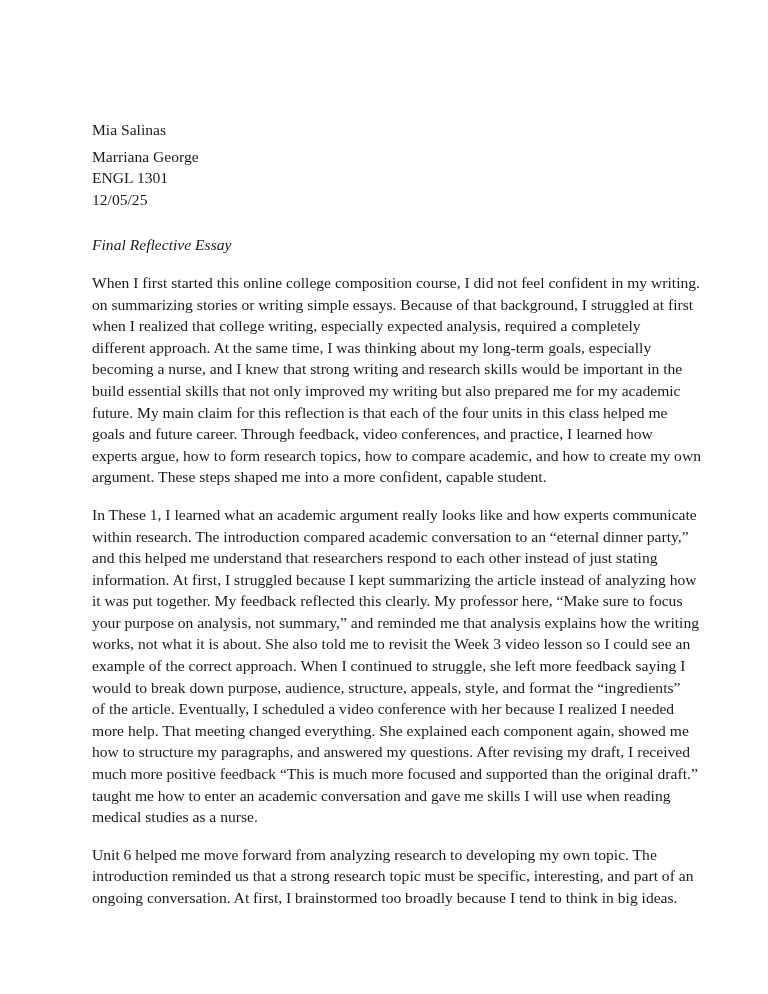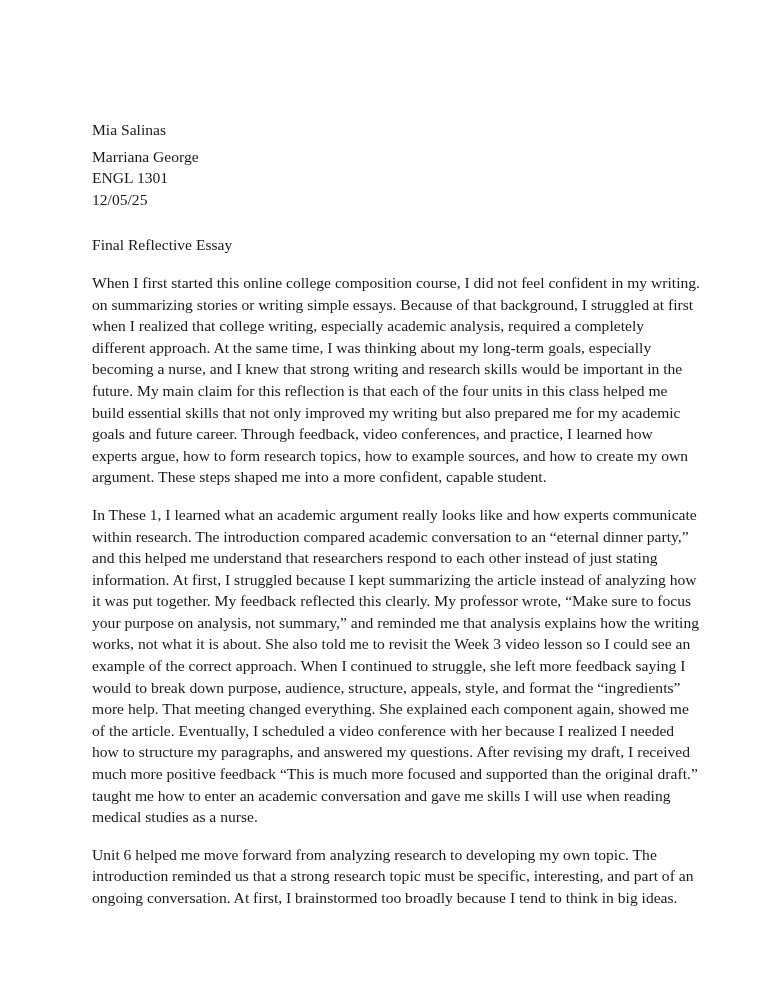--- a/index.html
+++ b/index.html
@@ -8,60 +8,60 @@
       position: absolute; left: 0; top: 0; width: 768px; height: 994px; background: #ffffff;
     }
     .content {
       position: absolute; left: 92px; top: 119px; width: 600px;
       font-family: "Liberation Serif", "DejaVu Serif", serif;
       font-size: 15.6px; line-height: 21.6px; color: #1a1a1a;
     }
     .line { display: block; white-space: nowrap; }
     .student { margin-bottom: 5px; }
     .meta { margin-bottom: 24px; }
-    .title { margin-bottom: 16px; }
+    .title { margin-bottom: 16px; font-style: italic; }
     .para { margin-bottom: 16px; }
   </style>
 </head>
 <body>
 
 <div class="page">
   <div class="content">
     <span class="line student">Mia Salinas</span>
     <div class="meta">
       <span class="line">Marriana George</span>
       <span class="line">ENGL  1301</span>
       <span class="line">12/05/25</span>
     </div>
     <span class="line title">Final Reflective Essay</span>
     <div id="paras">
         <div class="para">
           <span class="line">When I first started this online college composition course, I did not feel confident in my writing.</span>
           <span class="line">on summarizing stories or writing simple essays. Because of that background, I struggled at first</span>
-          <span class="line">when I realized that college writing, especially academic analysis, required a completely</span>
+          <span class="line">when I realized that college writing, especially expected analysis, required a completely</span>
           <span class="line">different approach. At the same time, I was thinking about my long-term goals, especially</span>
           <span class="line">becoming a nurse, and I knew that strong writing and research skills would be important in the</span>
+          <span class="line">build essential skills that not only improved my writing but also prepared me for my academic</span>
           <span class="line">future. My main claim for this reflection is that each of the four units in this class helped me</span>
-          <span class="line">build essential skills that not only improved my writing but also prepared me for my academic</span>
           <span class="line">goals and future career. Through feedback, video conferences, and practice, I learned how</span>
-          <span class="line">experts argue, how to form research topics, how to example sources, and how to create my own</span>
+          <span class="line">experts argue, how to form research topics, how to compare academic, and how to create my own</span>
           <span class="line">argument. These steps shaped me into a more confident, capable student.</span>
         </div>
         <div class="para">
           <span class="line">In These 1, I learned what an academic argument really looks like and how experts communicate</span>
           <span class="line">within research. The introduction compared academic conversation to an “eternal dinner party,”</span>
           <span class="line">and this helped me understand that researchers respond to each other instead of just stating</span>
           <span class="line">information. At first, I struggled because I kept summarizing the article instead of analyzing how</span>
-          <span class="line">it was put together. My feedback reflected this clearly. My professor wrote, “Make sure to focus</span>
+          <span class="line">it was put together. My feedback reflected this clearly. My professor here, “Make sure to focus</span>
           <span class="line">your purpose on analysis, not summary,” and reminded me that analysis explains how the writing</span>
           <span class="line">works, not what it is about. She also told me to revisit the Week 3 video lesson so I could see an</span>
           <span class="line">example of the correct approach. When I continued to struggle, she left more feedback saying I</span>
           <span class="line">would to break down purpose, audience, structure, appeals, style, and format the “ingredients”</span>
+          <span class="line">of the article. Eventually, I scheduled a video conference with her because I realized I needed</span>
           <span class="line">more help. That meeting changed everything. She explained each component again, showed me</span>
-          <span class="line">of the article. Eventually, I scheduled a video conference with her because I realized I needed</span>
           <span class="line">how to structure my paragraphs, and answered my questions. After revising my draft, I received</span>
           <span class="line">much more positive feedback “This is much more focused and supported than the original draft.”</span>
           <span class="line">taught me how to enter an academic conversation and gave me skills I will use when reading</span>
           <span class="line">medical studies as a nurse.</span>
         </div>
         <div class="para">
           <span class="line">Unit 6 helped me move forward from analyzing research to developing my own topic. The</span>
           <span class="line">introduction reminded us that a strong research topic must be specific, interesting, and part of an</span>
           <span class="line">ongoing conversation. At first, I brainstormed too broadly because I tend to think in big ideas.</span>
         </div>

